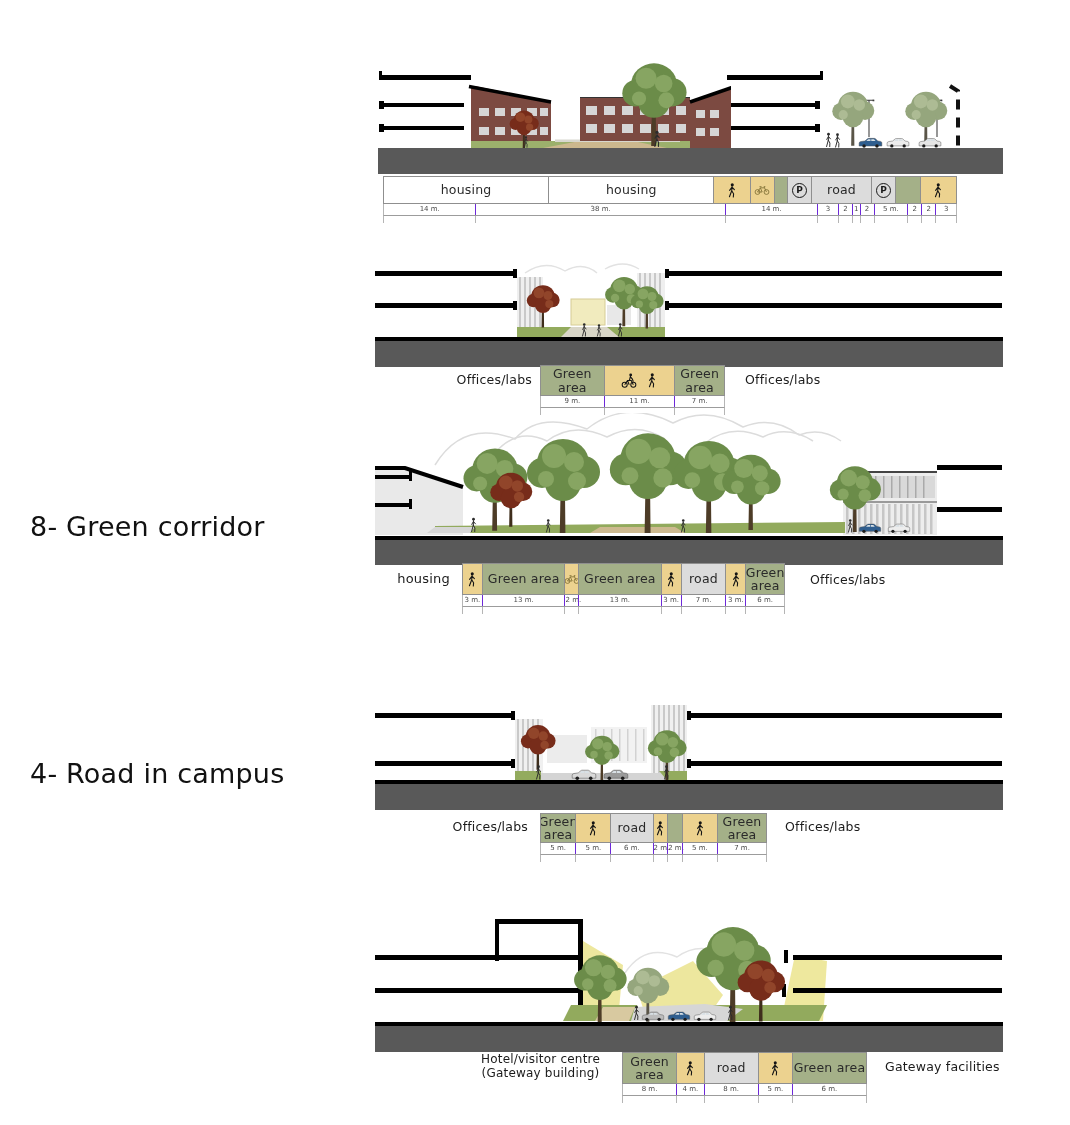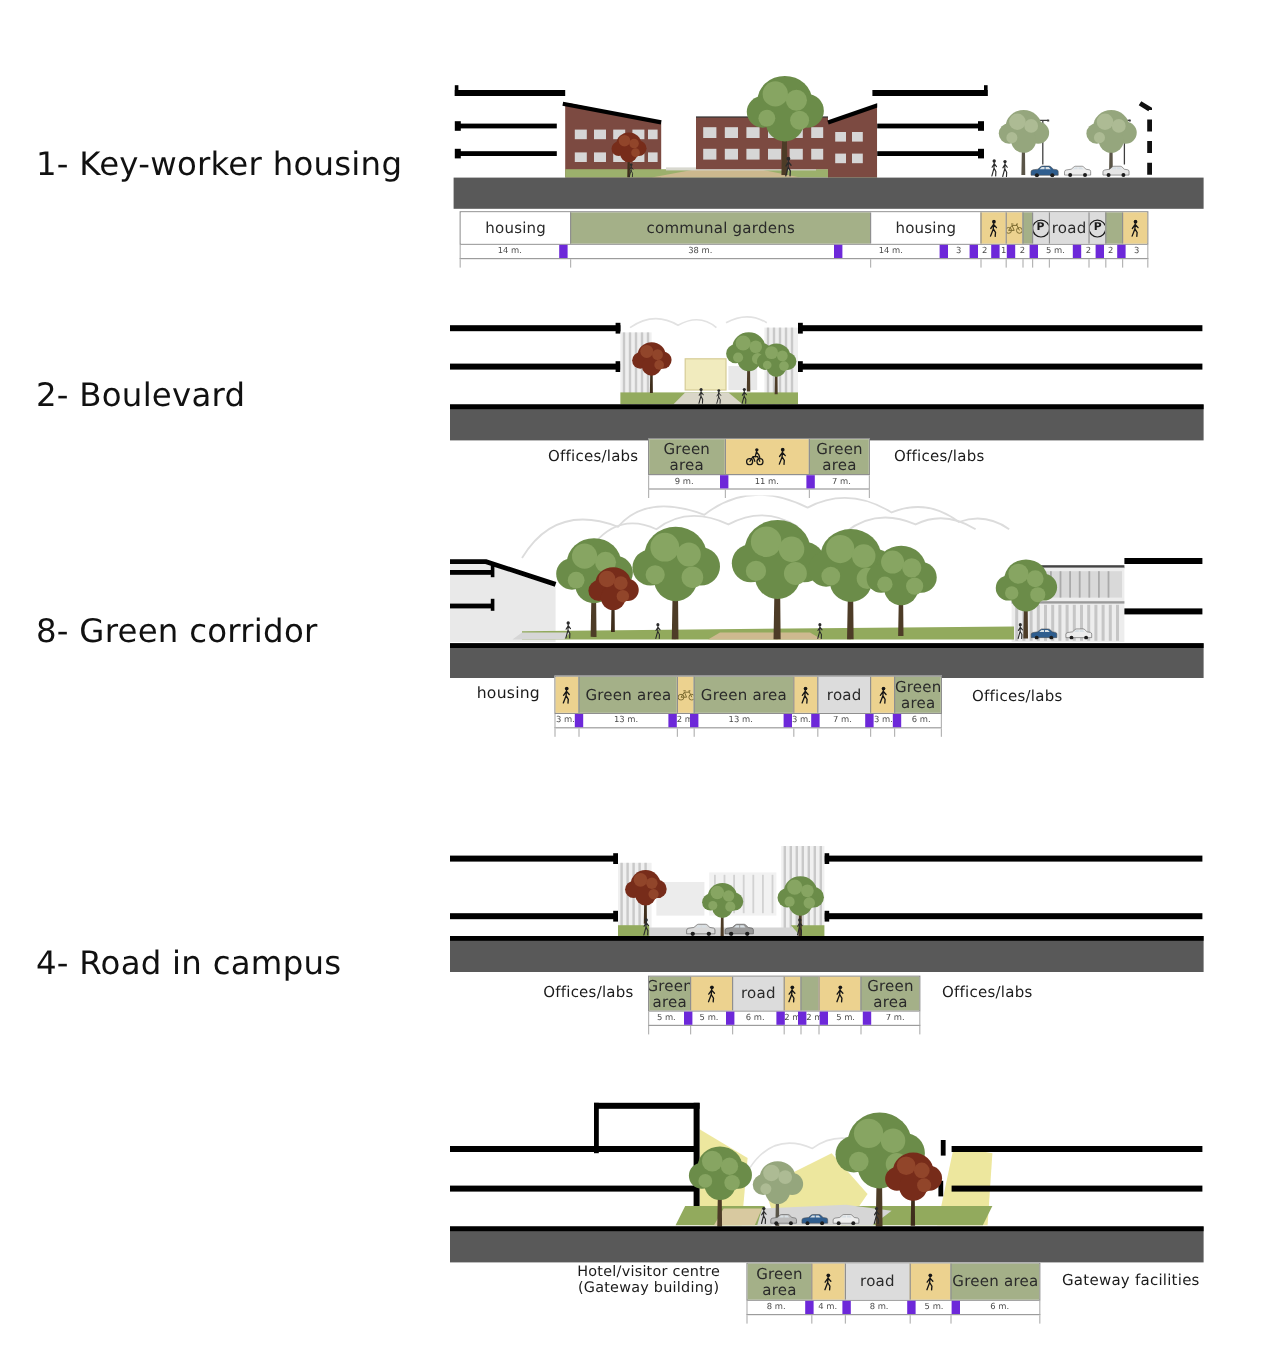--- a/index.html
+++ b/index.html
@@ -17,21 +17,21 @@
   .zone + .zone{border-left:1px solid #8f8f8f;}
   .zone span.zlabel{font-size:12.5px;line-height:1.05;color:#2a2a2a;letter-spacing:0.2px;}
   .f-green{background:#a4b088;}
   .f-yellow{background:#ecd28f;}
   .f-road{background:#dcdcdc;}
   .f-white{background:#ffffff;}
   .measures{display:flex;border-left:1px solid #b5b5b5;border-right:1px solid #b5b5b5;
             border-bottom:1px solid #9c9c9c;height:11px;}
   .m-cell{flex:1 1 0;min-width:0;font-size:7px;color:#4a4a4a;text-align:center;line-height:11px;
           white-space:nowrap;overflow:visible;}
-  .m-cell + .m-cell{border-left:7px solid #6d28d9;}
+  .m-cell + .m-cell{border-left:1px solid #6d28d9;}
   .ticks{display:flex;border-left:1px solid #b5b5b5;border-right:1px solid #b5b5b5;height:7px;}
   .t-cell{flex:1 1 0;min-width:0;}
   .t-cell + .t-cell{border-left:1px solid #b5b5b5;}
   .icn-wrap{display:inline-flex;align-items:center;justify-content:center;margin:0 5px;}
   .p-badge{display:inline-flex;width:13px;height:13px;border:1.3px solid #1a1a1a;border-radius:50%;
            align-items:center;justify-content:center;font-size:9px;font-weight:700;color:#1a1a1a;
            line-height:1;background:transparent;}
   .side-label{position:absolute;font-size:12.5px;color:#1b1b1b;letter-spacing:0.2px;}
   .side-label.two-line{white-space:pre-line;text-align:center;line-height:14px;font-size:12px;}
 </style>
@@ -96,21 +96,20 @@
     <symbol id="lamp" viewBox="0 0 18 60">
       <path d="M9 60 L9 5 M9 5 L2 5 M9 5 L16 5" stroke="#3d3d3d" stroke-width="1.6" fill="none"></path>
       <rect x="1" y="4" width="2.6" height="2.4" fill="#3d3d3d"></rect>
         <rect x="14.4" y="4" width="2.6" height="2.4" fill="#3d3d3d"></rect>
     </symbol>
   </defs>
 </svg>
 
 <div id="canvas">
 
-  <div class="sec-title" style="top:122px;">1- Key-worker housing</div>
 
   <svg class="abs" style="left:375px;top:58px;" width="630" height="92">
 
     <rect x="7" y="22" width="82" height="68" fill="#ffffff"></rect>
     <rect x="4" y="17" width="92" height="5" fill="#000"></rect>
     <rect x="4" y="13" width="3" height="9" fill="#000"></rect>
     <rect x="7" y="45" width="82" height="4" fill="#000"></rect>
     <rect x="7" y="68" width="82" height="4" fill="#000"></rect>
     <rect x="4" y="43" width="5" height="8" fill="#000"></rect>
       <rect x="4" y="66" width="5" height="8" fill="#000"></rect>
@@ -186,23 +185,20 @@
     <use href="#car" x="543" y="79" width="24" height="11" style="color:#e6e6e6"></use>
     <path d="M575 28 L583 33 L583 90" stroke="#111" stroke-width="4" stroke-dasharray="10 8" fill="none"></path>
   </svg>
   <div class="band" style="left:378px;top:148px;width:625px;height:26px;"></div>
 
   <div class="bar" style="left:383px;top:176px;width:574px;">
     <div class="zones" style="height:26px">
         <div class="zone f-white" style="flex: 14 1 0px;">
           <span class="zlabel">housing</span>
         </div>
-        <div class="zone f-green" style="flex: 38 1 0px;">
-          <span class="zlabel">communal gardens</span>
-        </div>
         <div class="zone f-white" style="flex: 14 1 0px;">
           <span class="zlabel">housing</span>
         </div>
         <div class="zone f-yellow" style="flex: 3 1 0px;">
           <span class="icn-wrap">
             <svg viewBox="0 0 11 17" style="height:15px;width:10px">
               <circle cx="5.8" cy="2" r="1.75" fill="#151515"></circle>
               <path d="M5.6 3.8 L5.2 8.8 M5.2 8.8 L2.6 15.6 M5.2 8.8 L7.3 12.2 L7 15.8 M5.5 4.6 L2.8 8.4 M5.5 4.6 L8.2 7.6" stroke="#151515" stroke-width="1.25" fill="none" stroke-linecap="round"></path>
             </svg>
           </span>
@@ -263,21 +259,20 @@
         <div class="t-cell" style="flex: 2 1 0px;"></div>
         <div class="t-cell" style="flex: 1 1 0px;"></div>
         <div class="t-cell" style="flex: 2 1 0px;"></div>
         <div class="t-cell" style="flex: 5 1 0px;"></div>
         <div class="t-cell" style="flex: 2 1 0px;"></div>
         <div class="t-cell" style="flex: 2 1 0px;"></div>
         <div class="t-cell" style="flex: 3 1 0px;"></div>
       </div>
   </div>
 
-  <div class="sec-title" style="top:314px;">2- Boulevard</div>
 
   <svg class="abs" style="left:375px;top:255px;" width="630" height="84">
     <path d="M150 18 q20 -14 40 -2 q18 -10 32 2 M230 14 q18 -10 34 0" stroke="#e2e2e2" stroke-width="1.4" fill="none"></path>
 
     <g fill="#000">
       <rect x="0" y="16" width="142" height="5"></rect>
         <rect x="0" y="48" width="142" height="5"></rect>
       <rect x="290" y="16" width="337" height="5"></rect>
         <rect x="290" y="48" width="337" height="5"></rect>
       <rect x="138" y="14" width="4" height="9"></rect>
@@ -508,21 +503,21 @@
         <div class="t-cell" style="flex: 13 1 0px;"></div>
         <div class="t-cell" style="flex: 2 1 0px;"></div>
         <div class="t-cell" style="flex: 13 1 0px;"></div>
         <div class="t-cell" style="flex: 3 1 0px;"></div>
         <div class="t-cell" style="flex: 7 1 0px;"></div>
         <div class="t-cell" style="flex: 3 1 0px;"></div>
         <div class="t-cell" style="flex: 6 1 0px;"></div>
       </div>
   </div>
 
-  <div class="sec-title" style="top:758px;margin-top:30px;">4- Road in campus</div>
+  <div class="sec-title" style="top:758px;">4- Road in campus</div>
 
   <svg class="abs" style="left:375px;top:693px;" width="630" height="87">
 
     <g fill="#000">
       <rect x="0" y="20" width="140" height="5"></rect>
         <rect x="0" y="68" width="140" height="5"></rect>
       <rect x="312" y="20" width="315" height="5"></rect>
         <rect x="312" y="68" width="315" height="5"></rect>
       <rect x="136" y="18" width="4" height="9"></rect>
         <rect x="136" y="66" width="4" height="9"></rect>

